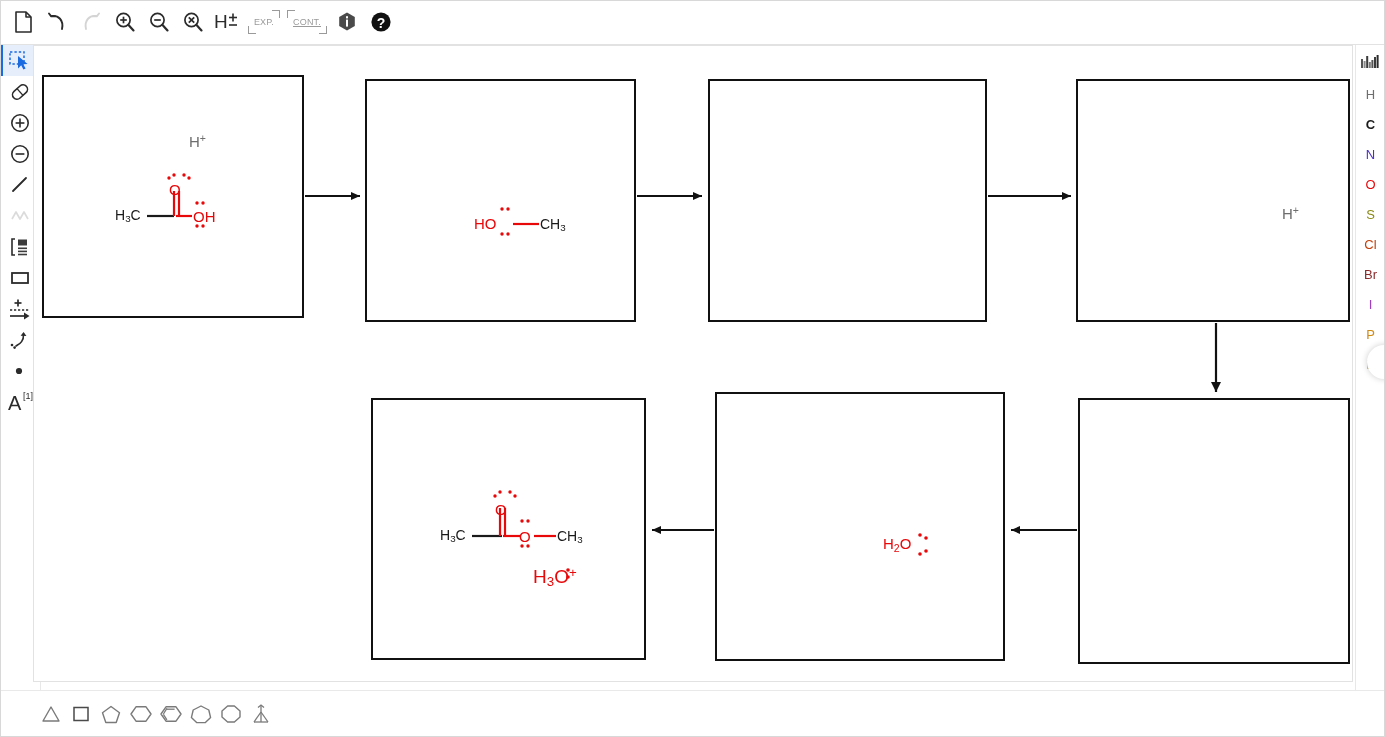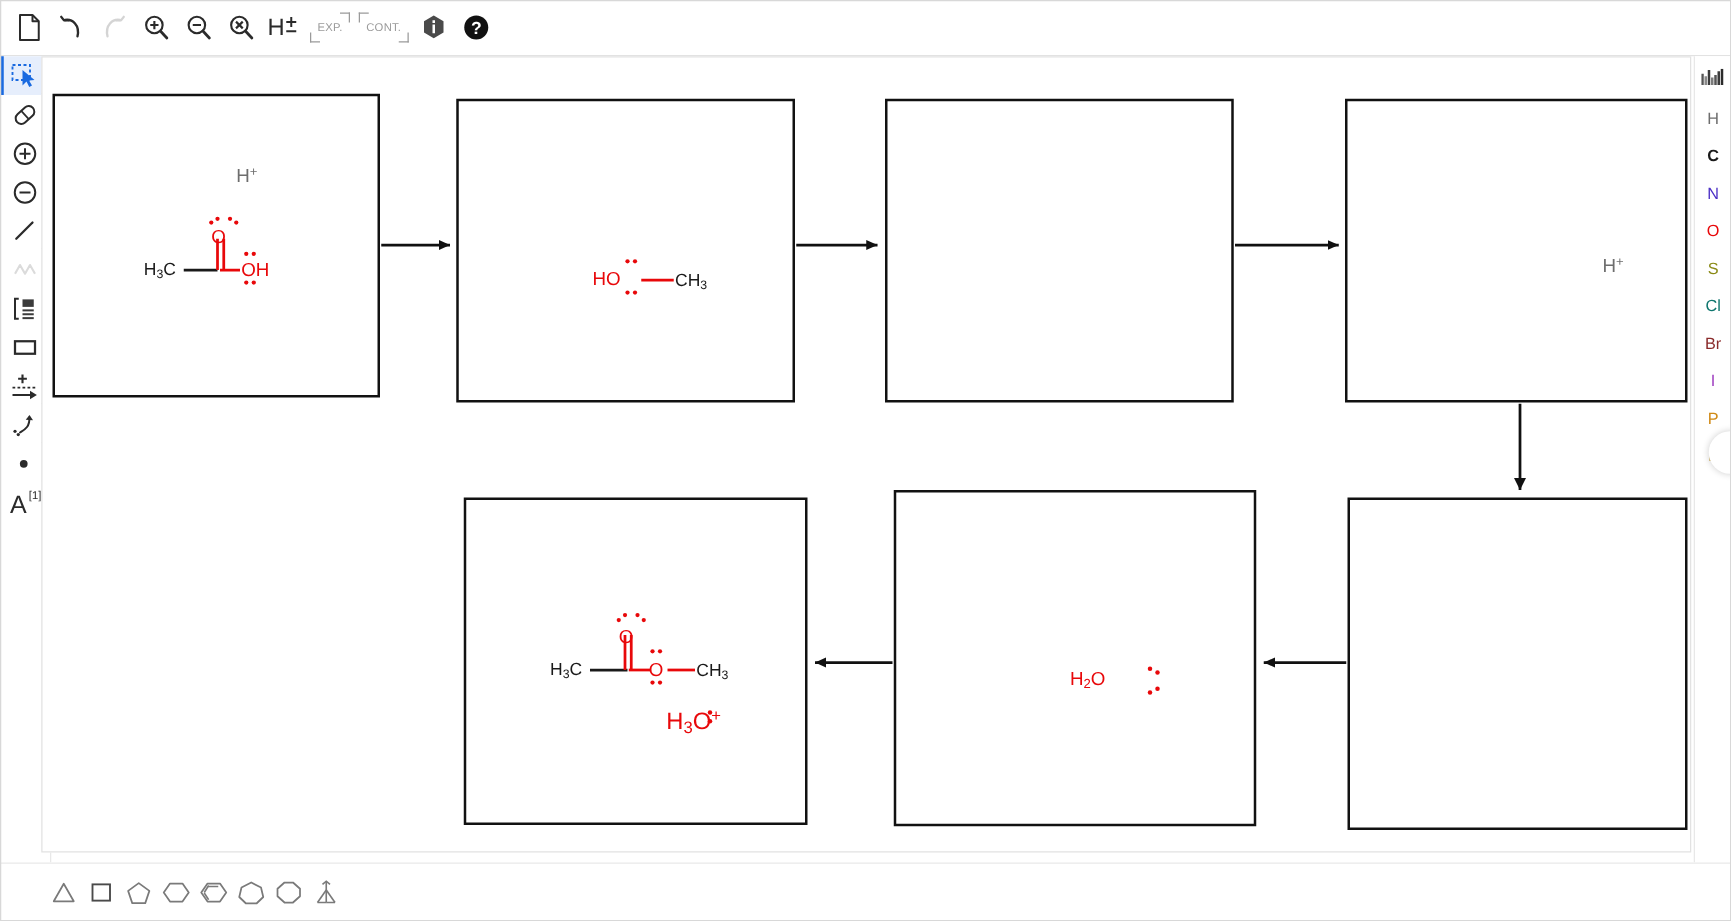--- a/index.html
+++ b/index.html
@@ -246,21 +246,21 @@
         <line x1="16" y1="15" x2="24" y2="15" stroke="#2b2b2b" stroke-width="1.6"></line>
       </svg>
     </div>
 
     <div class="exp-cont" title="Expand">
       <span class="corner" style="right:4px;top:5px;border-top-width:1.5px;border-right-width:1.5px;"></span>
       <span class="corner" style="left:4px;bottom:5px;border-bottom-width:1.5px;border-left-width:1.5px;"></span>
       <span>EXP.</span>
     </div>
 
-    <div class="exp-cont" style="width:46px;" title="Contract">
+    <div class="exp-cont" style="width:46px;text-decoration:underline;" title="Contract">
       <span class="corner" style="left:3px;top:5px;border-top-width:1.5px;border-left-width:1.5px;"></span>
       <span class="corner" style="right:3px;bottom:5px;border-bottom-width:1.5px;border-right-width:1.5px;"></span>
       <span>CONT.</span>
     </div>
 
     <div class="tb-btn" title="Info">
       <svg width="20" height="22" viewBox="0 0 20 22">
         <path d="M10 1.4 L17.8 5.9 V15 L10 19.5 L2.2 15 V5.9 Z" fill="#4a4a4a"></path>
         <rect x="9" y="8.6" width="2" height="7" fill="#ffffff"></rect>
         <rect x="9" y="5.2" width="2" height="2.2" fill="#ffffff"></rect>
@@ -478,21 +478,21 @@
 
     <span class="mol atom-red" style="left:440px; top:169px; font-size:15px;">HO</span>
     <span class="mol atom-black" style="left:506px; top:170px; font-size:14px;">
       CH<span class="sub">3</span>
     </span>
 
     <span class="mol atom-gray" style="left:1248px; top:158px; font-size:15px;">
       <span>H</span><span class="sup">+</span>
     </span>
 
-    <span class="mol atom-red" style="left:822px; top:489px; font-size:15px;">
+    <span class="mol atom-red" style="left:849px; top:489px; font-size:15px;">
       <span>H</span><span class="sub">2</span><span>O</span>
     </span>
 
     <span class="mol atom-black" style="left:406px; top:481px; font-size:14px;">
       H<span class="sub">3</span>C
     </span>
     <span class="mol atom-red" style="left:461px; top:455px; font-size:15px;">O</span>
     <span class="mol atom-red" style="left:485px; top:482px; font-size:15px;">O</span>
     <span class="mol atom-black" style="left:523px; top:482px; font-size:14px;">
       CH<span class="sub">3</span>
@@ -515,21 +515,21 @@
         <rect x="13" y="2" width="2" height="11" fill="#3b3b3b"></rect>
         <rect x="15.6" y="0" width="2" height="13" fill="#2b2b2b"></rect>
       </svg>
     </div>
 
     <div class="el-btn" style="color:#6e6e6e;">H</div>
     <div class="el-btn bold" style="color:#1a1a1a;">C</div>
     <div class="el-btn" style="color:#4b2fc6;">N</div>
     <div class="el-btn" style="color:#e8080a;">O</div>
     <div class="el-btn" style="color:#8a8a16;">S</div>
-    <div class="el-btn" style="color:#0f766e;">Cl</div>
+    <div class="el-btn" style="color:#c2410c;">Cl</div>
     <div class="el-btn" style="color:#8a2a2a;">Br</div>
     <div class="el-btn" style="color:#a040c0;">I</div>
     <div class="el-btn" style="color:#d08a16;">P</div>
     <div class="el-btn" style="color:#b8860b;">F</div>
 
     <div id="round-swatch"></div>
   </div>
 
   <div id="bottom-bar">
 

